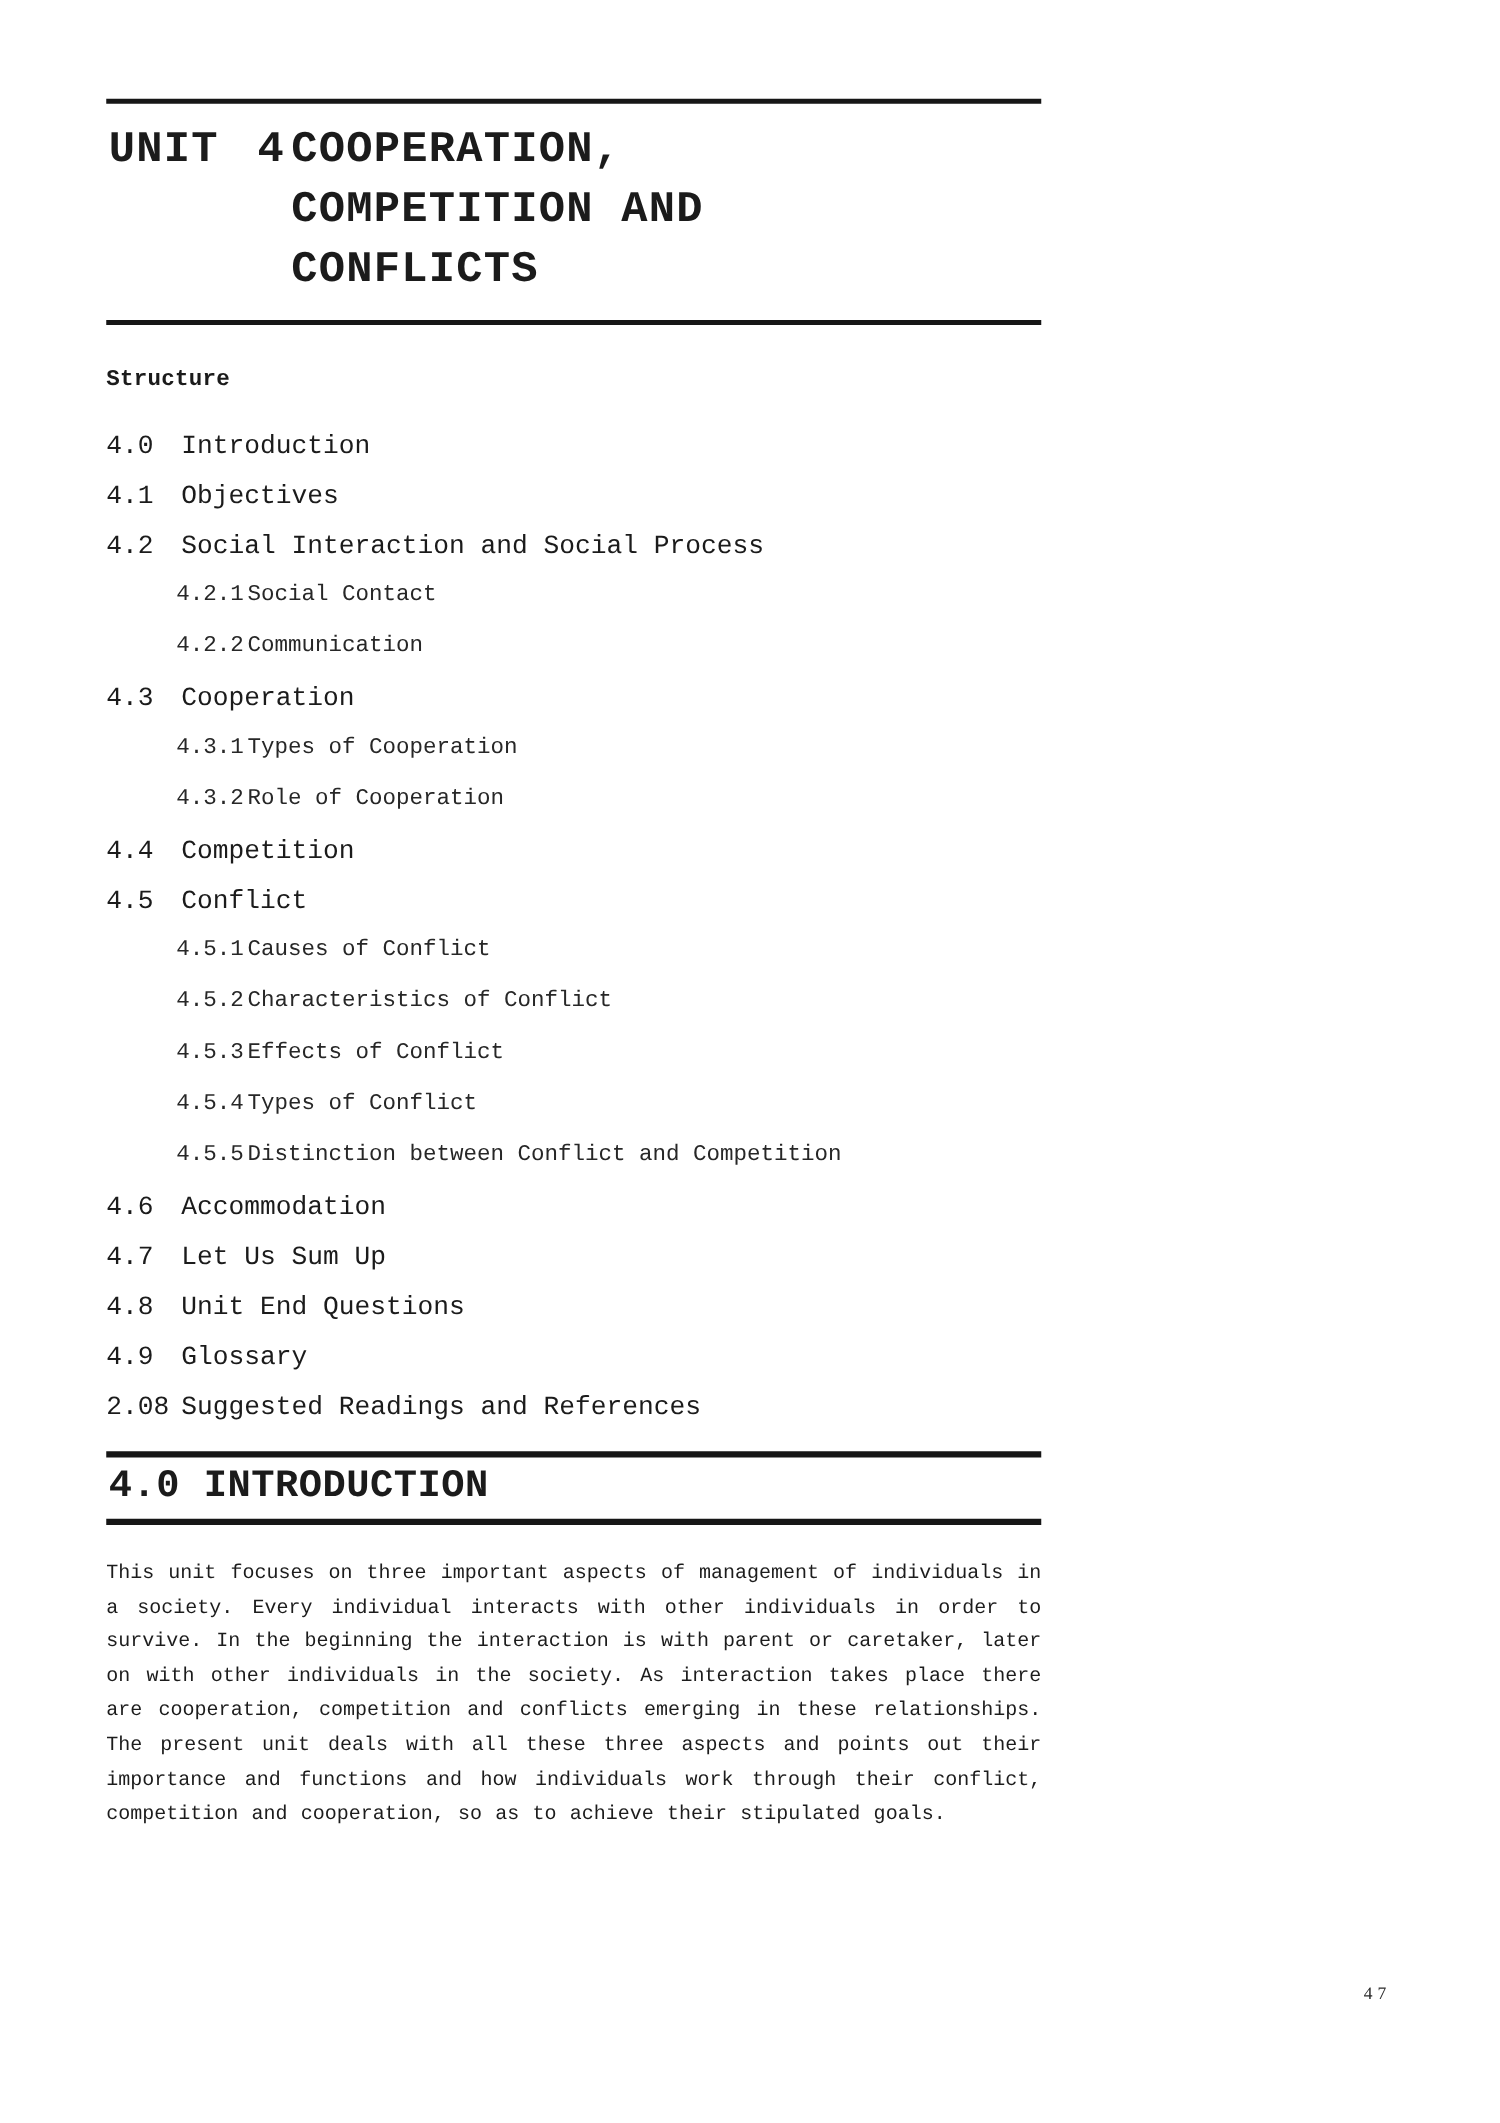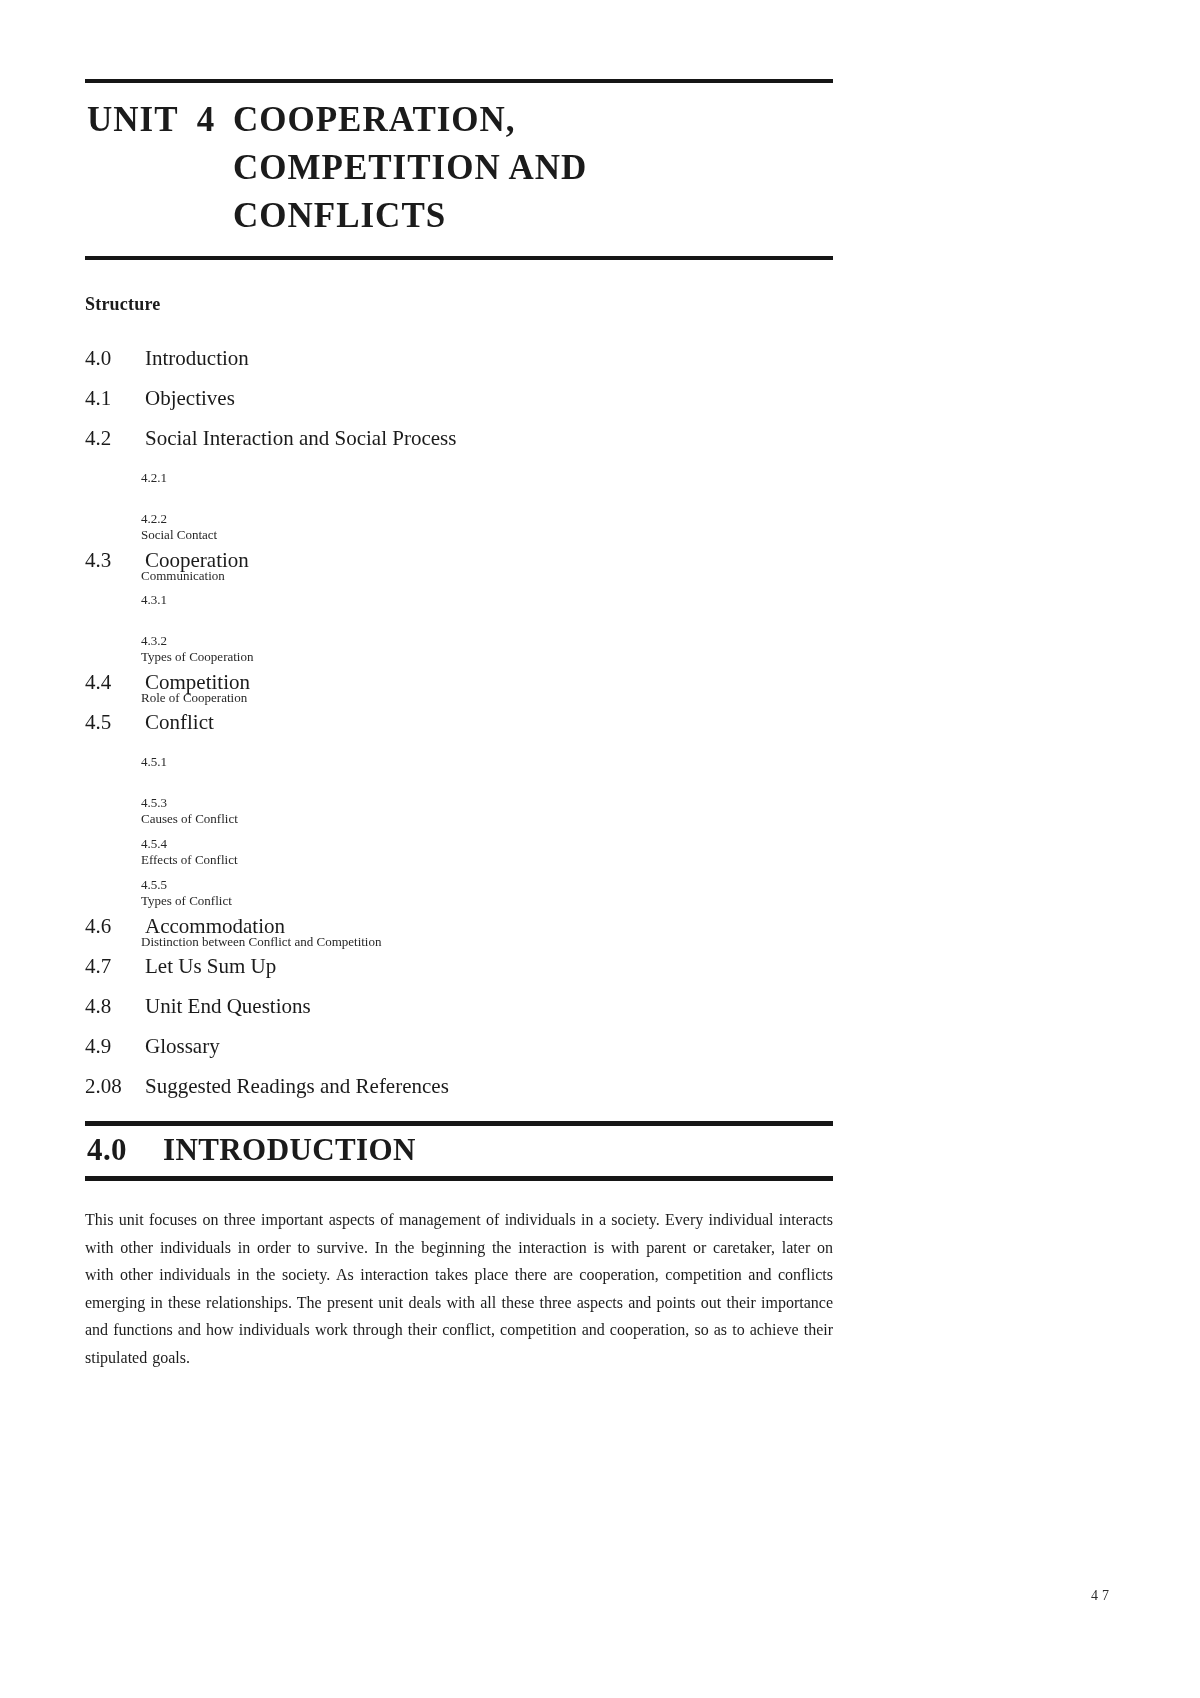--- a/index.html
+++ b/index.html
@@ -12,20 +12,21 @@
     font-family: "Liberation Serif", "DejaVu Serif", serif;
     color: #1b1b1b;
     margin: 0 auto;
     overflow: hidden;
   }
   .content {
     position: absolute;
     left: 85px;
     top: 0;
     width: 748px;
+    font-family: Liberation Mono, monospace;
   }
   .rule {
     background: #161616;
     height: 4px;
     width: 100%;
   }
   .unit-header { margin-top: 79px; }
   .unit-title {
     display: flex;
     padding: 13px 0 16px 2px;
@@ -47,26 +48,25 @@
   }
   .toc { margin-top: 31px; }
   .toc-item {
     display: flex;
     height: 40px;
     align-items: flex-start;
   }
   .toc-item.lvl1 { font-size: 21px; line-height: 25px; }
   .toc-item.lvl1 .toc-num { flex: 0 0 60px; }
   .toc-item.lvl2 {
-    font-size: 13px;
+    font-size: 18px;
     line-height: 21px;
     padding-left: 56px;
     color: #272727;
     margin-top: 1px;
-    flex-direction: column;
   }
   .toc-item.lvl2 .toc-num { flex: 0 0 57px; }
   .section-heading { margin-top: 7px; }
   .section-heading .rule { height: 5px; }
   .section-title {
     display: flex;
     padding: 6px 0 8px 2px;
     font-size: 31px;
     font-weight: bold;
     letter-spacing: 0.4px;
@@ -149,20 +149,24 @@
         </div>
       <div class="toc-item lvl1">
           <span class="toc-num">4.5</span>
           <span class="toc-label">Conflict</span>
         </div>
       <div class="toc-item lvl2">
           <span class="toc-num">4.5.1</span>
           <span class="toc-label">Causes of Conflict</span>
         </div>
       <div class="toc-item lvl2">
+          <span class="toc-num">4.5.2</span>
+          <span class="toc-label">Characteristics of Conflict</span>
+        </div>
+      <div class="toc-item lvl2">
           <span class="toc-num">4.5.3</span>
           <span class="toc-label">Effects of Conflict</span>
         </div>
       <div class="toc-item lvl2">
           <span class="toc-num">4.5.4</span>
           <span class="toc-label">Types of Conflict</span>
         </div>
       <div class="toc-item lvl2">
           <span class="toc-num">4.5.5</span>
           <span class="toc-label">Distinction between Conflict and Competition</span>

